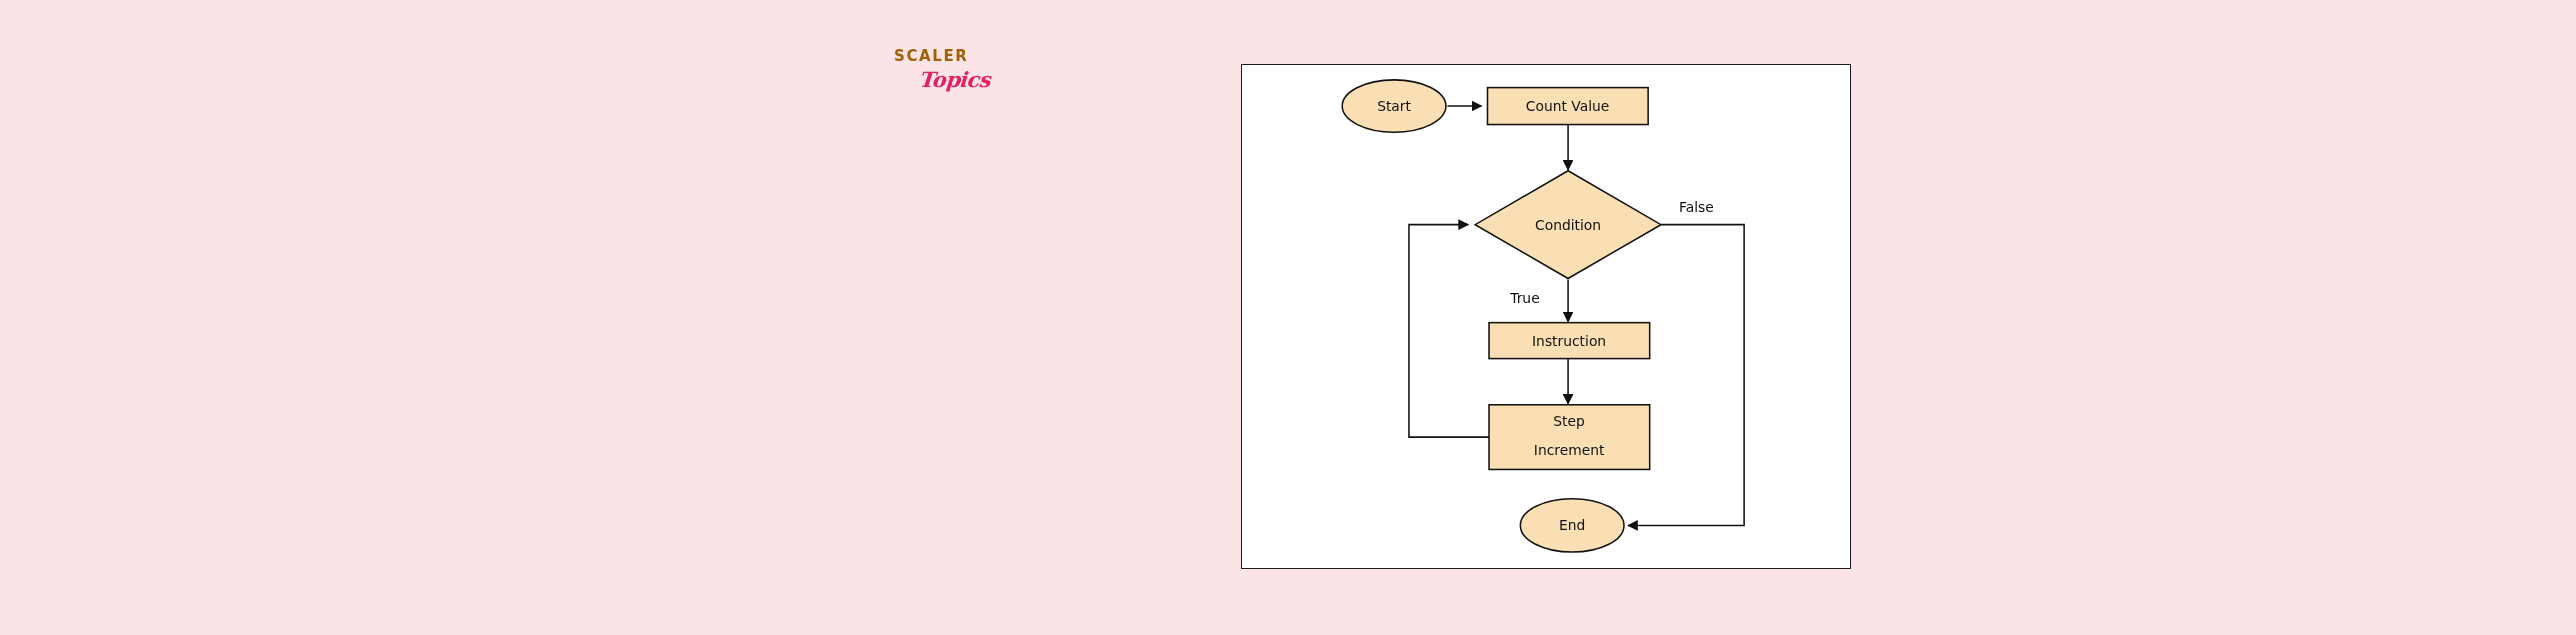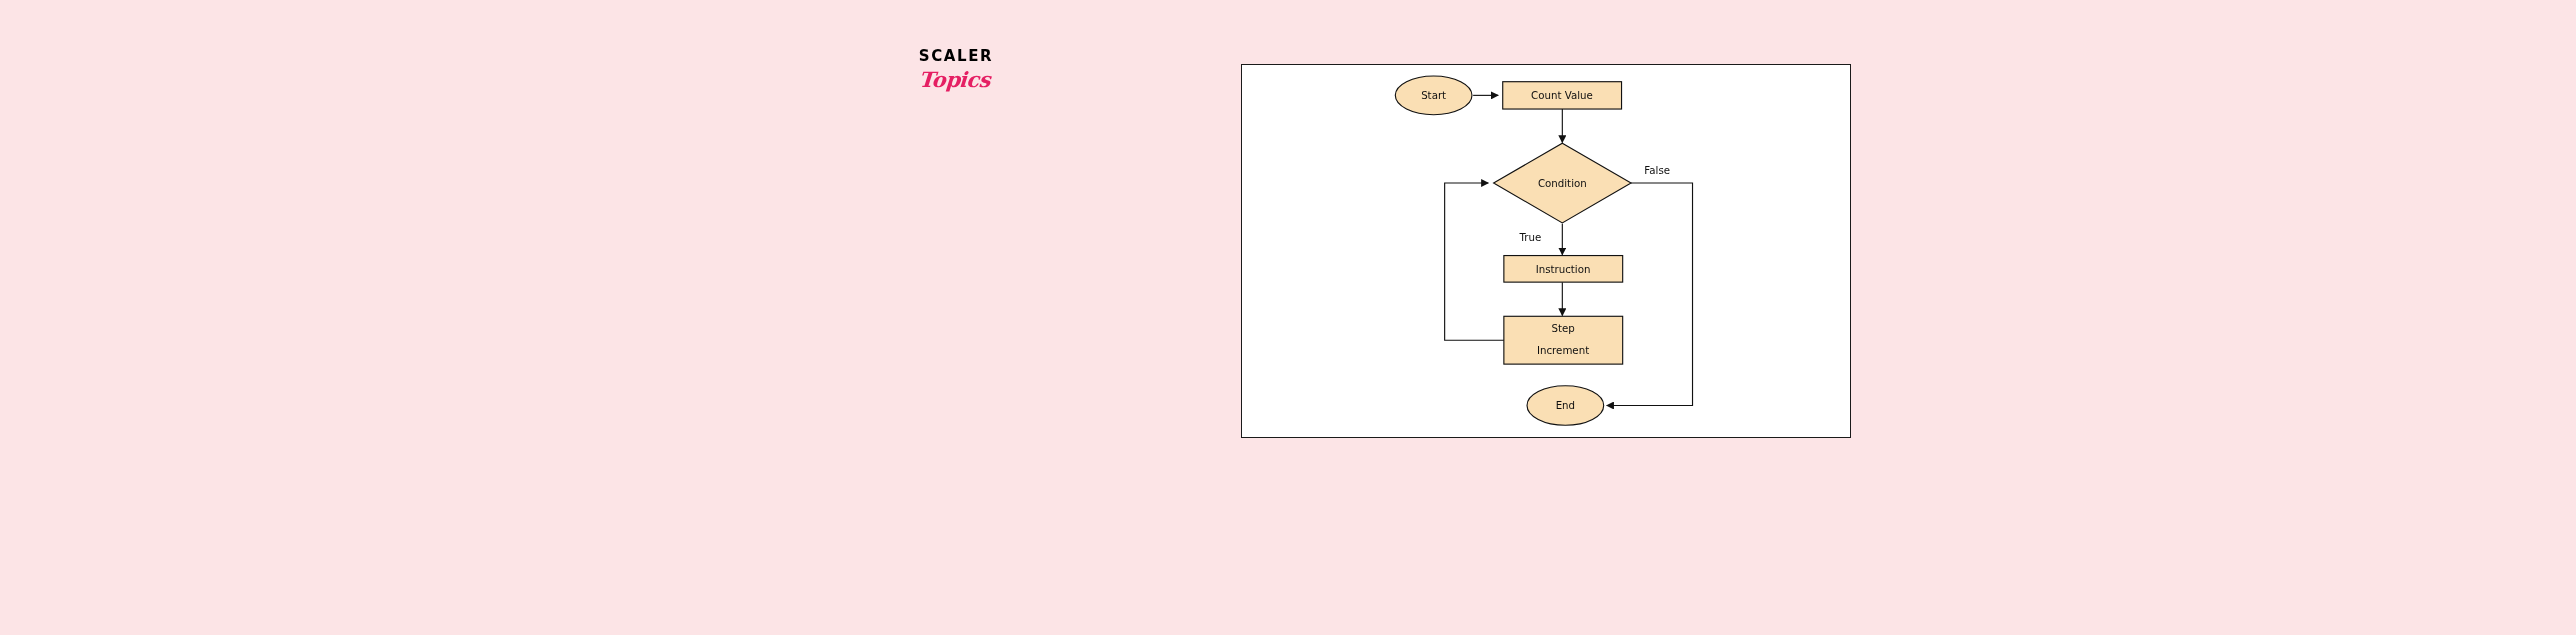--- a/index.html
+++ b/index.html
@@ -24,23 +24,23 @@
     top: 49px;
     width: 124px;
     height: 72px;
     user-select: none;
   }
   #brand-wordmark {
     font-family: "DejaVu Sans", "Liberation Sans", sans-serif;
     font-weight: 700;
     font-size: 15px;
     letter-spacing: 1.6px;
-    color: #000000;
+    color: #a16207;
     line-height: 1;
-    text-align: center;
+    text-align: left;
     white-space: nowrap;
   }
   #brand-script {
     margin-top: 4.6px;
     font-family: "DejaVu Serif", "Liberation Serif", serif;
     font-style: italic;
     font-weight: 700;
     font-size: 21px;
     color: #e51f63;
     line-height: 1;
@@ -49,21 +49,21 @@
     transform: skewX(-7deg);
     white-space: nowrap;
   }
 
   
   #diagram-panel {
     position: absolute;
     left: 1241px;
     top: 64px;
     width: 610px;
-    height: 374px;
+    height: 505px;
     background: #ffffff;
     border: 1.5px solid #1a1a1a;
   }
   #flowchart-svg {
     position: absolute;
     left: 0;
     top: 0;
     width: 100%;
     height: 100%;
     display: block;

